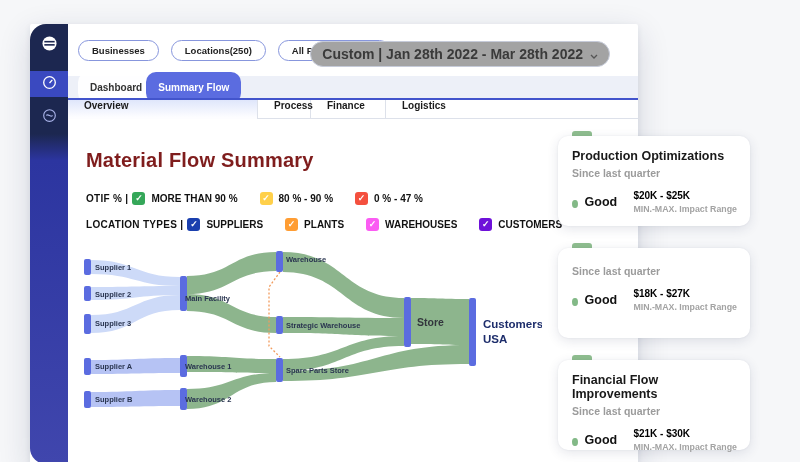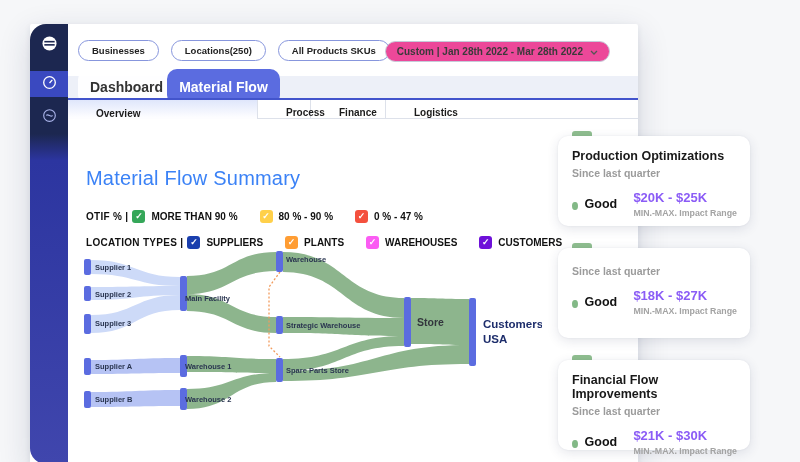--- a/index.html
+++ b/index.html
@@ -21,39 +21,39 @@
   .side-item.active { background:#3a49c0; }
 
   
   .topbar { position:absolute; left:38px; top:0; right:0; height:52px;
     background:#fff; border-radius:0 16px 0 0; display:flex; align-items:center; }
   .filters { display:flex; gap:12px; margin-left:10px; }
   .filter-btn { background:#fff; border:1.2px solid #8796dd; border-radius:13px;
     padding:4px 13px; font-size:9.5px; font-weight:bold; color:#222; cursor:pointer; }
   .date-pill { position:absolute; right:28px; top:17px; display:flex; align-items:center; gap:7px;
     border:1px solid #c6cbd9; border-radius:13px; padding:4px 11px;
-    font-size:10px; font-weight:600; color:#3a3a3a; background:#ec4899; cursor:pointer; }
+    font-size:14px; font-weight:600; color:#3a3a3a; background:#a3a3a3; cursor:pointer; }
 
   .subnav { position:absolute; left:38px; top:52px; right:0; height:22px;
     background:#edf0f8; display:flex; align-items:center; }
-  .pill { border-radius:10px; padding:10px 12px; font-size:14px; font-weight:bold; cursor:pointer; }
+  .pill { border-radius:10px; padding:10px 12px; font-size:10px; font-weight:bold; cursor:pointer; }
   .pill.inactive { background:rgba(255,255,255,.9); color:#333; margin-left:10px; }
   .pill.active { background:#5b6ce0; color:#fff; margin-left:-8px; position:relative; }
 
   .tabs { position:absolute; left:38px; top:74px; right:0; height:21px;
     display:flex; border-top:2px solid #4254cc; background:#fff; }
-  .tab { display:flex; align-items:flex-end; padding-left:28px; font-size:10px; font-weight:bold;
+  .tab { display:flex; align-items:flex-start; padding-left:16px; font-size:10px; font-weight:bold;
     color:#1b1b1b; border-right:1px solid #dde1ea; border-bottom:1px solid #dde1ea; cursor:pointer; }
   .tab.active { background:linear-gradient(180deg,#dfe6fb 0%,#fdfdff 90%); border-bottom:none; }
   .t0{width:190px}.t1{width:190px}.t2{width:92px}.t3{width:53px}.t4{width:75px}.t5{flex:1; border-right:none; border-radius:0 0 0 0;}
 
   
   .main { position:absolute; left:38px; top:95px; right:0; bottom:0; background:#fff;
     border-radius:0 0 16px 0; }
-  .page-title { font-size:20px; font-weight:normal; color:#3b82f6; margin:48px 0 0 18px; letter-spacing:.2px; }
+  .page-title { font-size:20px; font-weight:bold; color:#7f1d1d; margin:30px 0 0 18px; letter-spacing:.2px; }
   .legend-row { display:flex; align-items:center; margin-left:18px; font-size:10px; font-weight:bold; color:#111; }
   .legend-row.first { margin-top:20px; }
   .legend-row.second { margin-top:13px; }
   .legend-title { margin-right:4px; letter-spacing:.3px; }
   .legend-item { display:flex; align-items:center; margin-right:22px; }
   .swatch { width:13px; height:13px; border-radius:3px; display:flex; align-items:center;
     justify-content:center; margin-right:6px; cursor:pointer; }
   .check { color:#fff; font-size:9px; font-weight:bold; line-height:1; }
 
   .sankey { position:absolute; left:4px; top:123px; }
@@ -69,21 +69,21 @@
     background:#8fbe8f; border-radius:3px 3px 0 0; }
   .card { position:absolute; inset:0; background:#fff; border-radius:10px;
     box-shadow:0 3px 12px rgba(40,50,90,.12), 0 0 2px rgba(40,50,90,.08);
     padding:13px 13px 0 14px; }
   .card-title { font-size:12.5px; font-weight:bold; color:#191919; }
   .card-sub { font-size:10.5px; font-weight:bold; color:#9b9b9b; margin-top:4px; }
   .card-status { display:flex; align-items:center; margin-top:11px; }
   .dot { width:8px; height:8px; border-radius:50%; margin:4px 7px 0 0; }
   .good { font-size:12.5px; font-weight:bold; color:#111; width:50px; }
   .vcol { margin-left:14px; }
-  .range { font-size:13px; font-weight:bold; color:#8b5cf6; white-space:nowrap; }
+  .range { font-size:10px; font-weight:bold; color:#000000; white-space:nowrap; }
   .range-cap { font-size:8.8px; font-weight:bold; color:#a3a3a3; margin-top:3px; white-space:nowrap; }
 </style>
 </head>
 <body>
 
 <div class="stage">
   <div class="window">
 
     <aside class="sidebar">
       <div class="logo-wrap">
@@ -122,21 +122,21 @@
         <span>
           <svg width="8" height="5" viewBox="0 0 8 5" fill="none" stroke="#555" stroke-width="1.3">
             <path d="M1 1 L4 4 L7 1"></path>
           </svg>
         </span>
       </div>
     </div>
 
     <div class="subnav">
       <div class="pill inactive">Dashboard</div>
-      <div class="pill active">Material Flow</div>
+      <div class="pill active">Summary Flow</div>
     </div>
 
     <div class="tabs">
       <div class="tab t0 active">
           <span>Overview</span>
         </div>
       <div class="tab t3">
           <span>Process</span>
         </div>
       <div class="tab t4">

